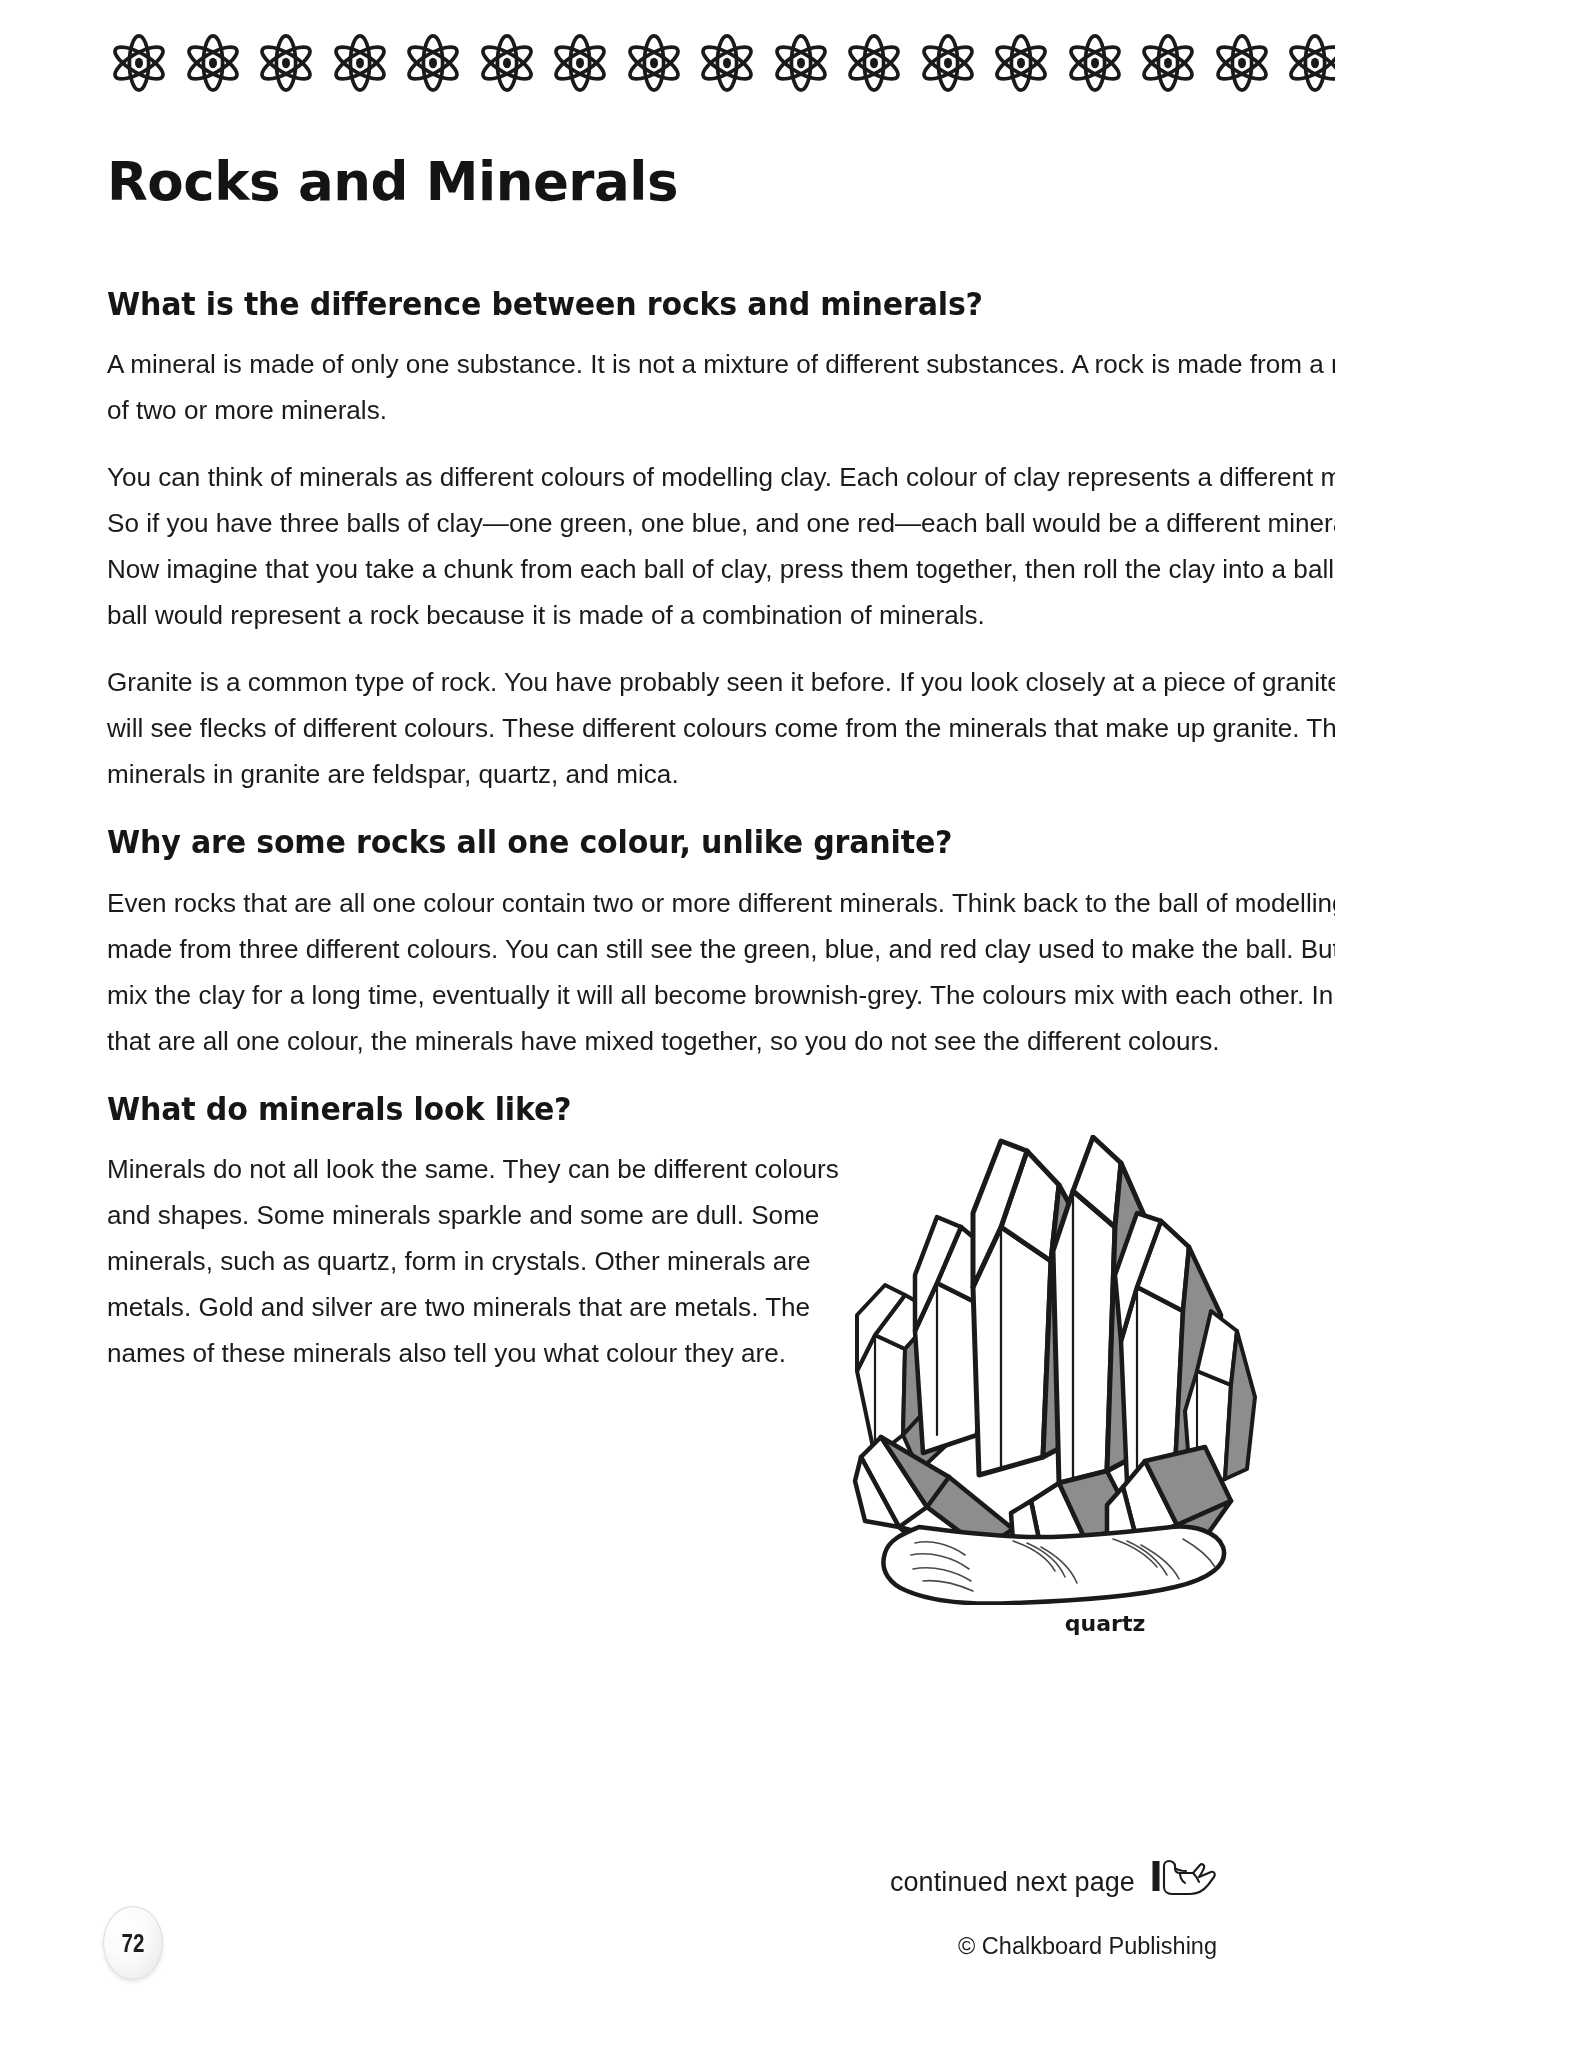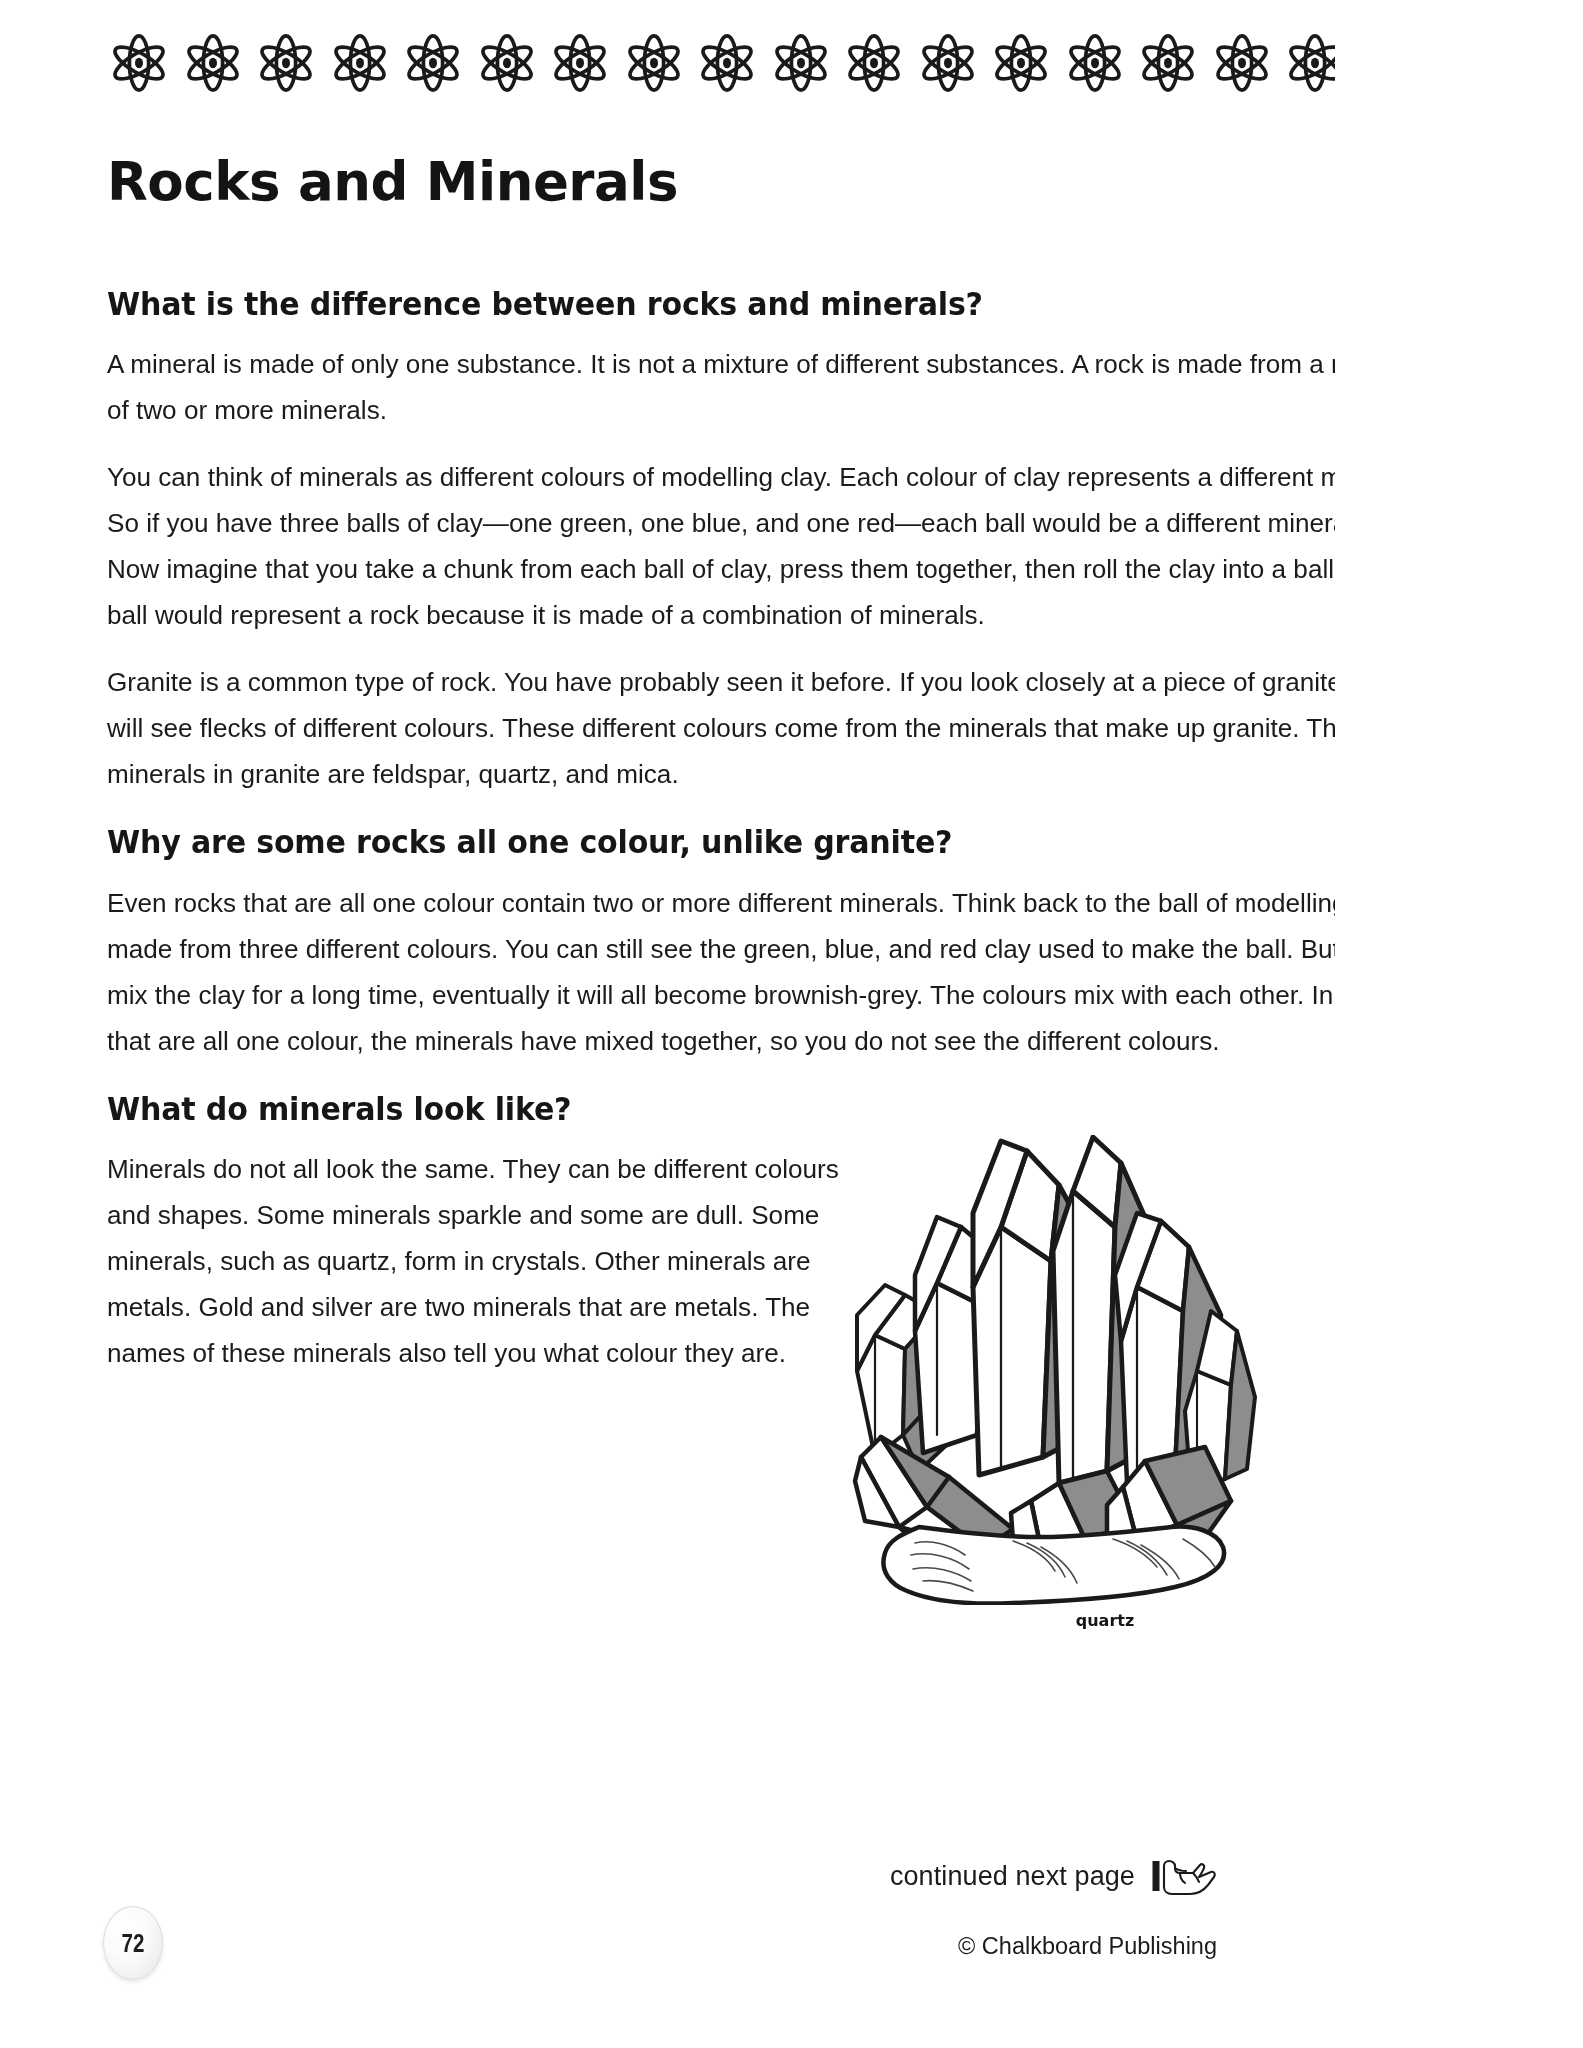--- a/index.html
+++ b/index.html
@@ -86,35 +86,35 @@
     position: absolute;
     left: 845px;
     top: 1135px;
     width: 420px;
     text-align: center;
   }
   .figure svg { display: block; }
   .figure-caption {
     font-family: "DejaVu Sans", sans-serif;
     font-weight: bold;
-    font-size: 16px;
+    font-size: 22px;
     color: #161616;
     margin-top: 6px;
     text-align: center;
     position: relative;
     left: 50px;
   }
 
   
   .continued {
     position: absolute;
     right: 118px;
     bottom: 150px;
     display: flex;
-    align-items: center;
+    align-items: flex-end;
     gap: 16px;
   }
   .continued-label {
     font-family: "Liberation Sans", sans-serif;
     font-size: 27px;
     color: #1b1b1b;
     letter-spacing: 0.1px;
   }
   .hand-icon { width: 66px; height: 44px; display: block; }
 

